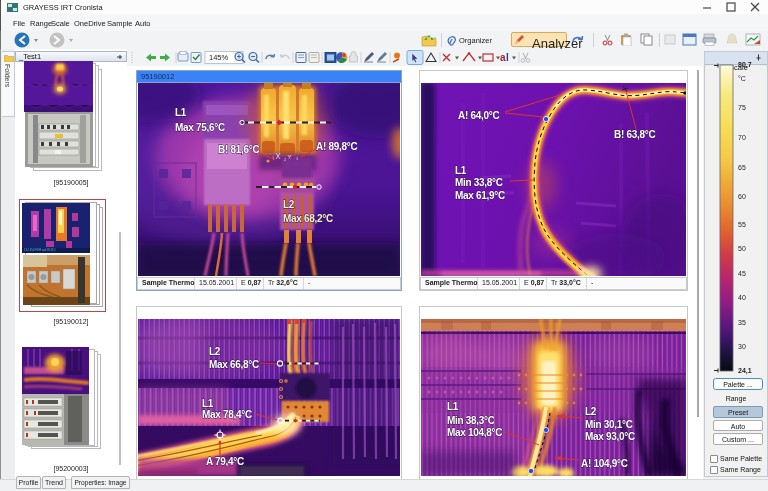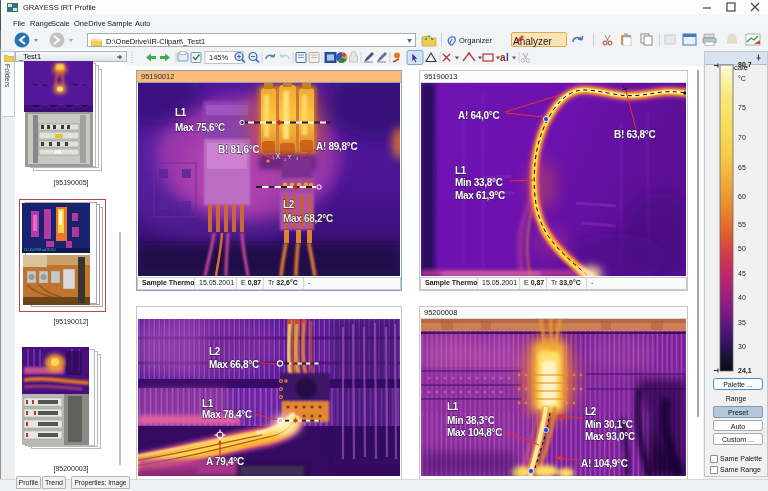--- a/index.html
+++ b/index.html
@@ -45,21 +45,21 @@
 <body>
 
 <div class="abs" id="titlebar">
   <svg class="icon" style="left:6px;top:3px" width="11" height="9">
       <rect x="0" y="0" width="11" height="9" fill="#2e7d5b"></rect>
       <rect x="1" y="1" width="4" height="3" fill="#cde8d8"></rect>
       <rect x="6" y="1" width="4" height="3" fill="#3a66a8"></rect>
       <rect x="1" y="5" width="4" height="3" fill="#3a66a8"></rect>
       <rect x="6" y="5" width="4" height="3" fill="#cde8d8"></rect>
     </svg>
-  <div class="abs" id="titletext">GRAYESS IRT Profile</div>
+  <div class="abs" id="titletext">GRAYESS IRT Cronista</div>
   <svg class="icon" style="left:700px;top:2px" width="62" height="10">
     <line x1="2" y1="6" x2="10" y2="6" stroke="#444" stroke-width="1.2"></line>
     <rect x="26" y="1" width="8" height="8" fill="none" stroke="#444" stroke-width="1.2"></rect>
     <path d="M50 1 L58 9 M58 1 L50 9" stroke="#444" stroke-width="1.2"></path>
   </svg>
 </div>
 
 <div class="abs" id="menubar">
   <div class="menuitem" style="left:12px">File</div>
   <div class="menuitem" style="left:29px">Range</div>
@@ -71,45 +71,35 @@
 
 <div class="abs" id="toolbar1">
   <svg class="icon" style="left:13px;top:1px" width="64" height="16">
     <circle cx="8" cy="8" r="7.5" fill="#2873b8"></circle>
       <path d="M11 4 L6 8 L11 12" stroke="#fff" stroke-width="2" fill="none"></path>
     <path d="M20 7 l4 0 l-2 3 z" fill="#888"></path>
     <circle cx="43" cy="8" r="7.5" fill="#c2c2c2"></circle>
       <path d="M40 4 L45 8 L40 12" stroke="#fff" stroke-width="2" fill="none"></path>
     <path d="M55 7 l4 0 l-2 3 z" fill="#aaa"></path>
   </svg>
-  <div class="abs" id="addrfield">
-    <svg class="icon" style="left:3px;top:2.5px" width="11" height="9">
-        <path d="M0 2 L0 9 L11 9 L11 3 L5 3 L4 2 Z" fill="#f7cf5a" stroke="#c09b30" stroke-width="0.5"></path>
-        <path d="M0 4 L11 4 L11 3 L5 3 L4 2 L0 2 Z" fill="#fde88e"></path>
-      </svg>
-    <span style="position:absolute;left:18px;top:2px">D:\OneDrive\IR-Clipart\_Test1</span>
-    <svg class="icon" style="left:318px;top:5px" width="8" height="5">
-        <path d="M1 0 l5 0 l-2.5 4 z" fill="#666"></path>
-      </svg>
-  </div>
   <svg class="icon" style="left:420px;top:2px" width="16" height="14">
       <path d="M1 4 L1 13 L15 13 L15 5 L8 5 L6 3 Z" fill="#f4c84f" stroke="#b8952e" stroke-width="0.6"></path>
       <path d="M5 9 l4 0 l0 3 l3 0 l-5 -5 l-5 5 l3 0 z" fill="#3fae49" transform="translate(1,-5)"></path>
     </svg>
   <div class="sep" style="left:440px;top:2px;height:14px"></div>
   <svg class="icon" style="left:445px;top:3px" width="12" height="12">
       <path d="M4 10 C1 8 2 4 5 3 C8 2 10 4 9 7 L7 10 C6 12 3 11 4 9 L6 5" stroke="#3a70c0" stroke-width="1.3" fill="none"></path>
     </svg>
   <div class="abs" style="left:458px;top:5px;font-size:7.5px;color:#222">Organizer</div>
   <div class="abs" style="left:510px;top:1px;width:56px;height:15px;background:#fbe3b3;border:1px solid #d9a85f;border-radius:2px">
     <svg class="icon" style="left:2px;top:1px" width="11" height="11">
         <path d="M1 10 L3 6 L8 1 L10 3 L5 8 Z" fill="#d94f30"></path>
         <path d="M1 10 L3 6 L5 8 Z" fill="#f0c090"></path>
       </svg>
-    <div class="abs" style="left:1px;top:3px;font-size:10px;color:#222">Analyzer</div>
+    <div class="abs" style="left:20px;top:3px;font-size:13px;color:#222">Analyzer</div>
   </div>
   <svg class="icon" style="left:570px;top:3px" width="14" height="12">
       <path d="M2 8 C2 3 9 2 11 6 M11 6 l-4 -1 m4 1 l0.5 -4" stroke="#4a78b8" stroke-width="1.6" fill="none"></path>
     </svg>
   <div class="sep" style="left:592px;top:2px;height:14px"></div>
   <svg class="icon" style="left:600px;top:3px" width="13" height="12">
       <path d="M4 1 L7 7 M9 1 L6 7" stroke="#888" stroke-width="1"></path>
       <circle cx="4" cy="9" r="2" fill="none" stroke="#c03020"></circle>
       <circle cx="9" cy="9" r="2" fill="none" stroke="#c03020"></circle>
     </svg>
@@ -381,21 +371,21 @@
   </svg>
   <div class="thlabel" style="top:130px;left:0">[95190005]</div>
   <div class="thlabel" style="top:269px;left:0">[95190012]</div>
   <div class="thlabel" style="top:416px;left:0">[95200003]</div>
   <div class="abs" style="left:104px;top:183px;width:2px;height:233px;background:#c0c0c0"></div>
 </div>
 
 <div class="abs" id="canvas">
 
   <div class="panel" style="left:9px;top:4px;width:266px;height:221px;border:1px solid #8aa5c6">
-    <div class="ptitle" style="background:#fdba74;border-bottom:1px solid #8aa5c6;color:#102a4a">95190012</div>
+    <div class="ptitle" style="background:#3b82f6;border-bottom:1px solid #8aa5c6;color:#102a4a">95190012</div>
     <svg class="icon" style="left:1px;top:12px" width="262" height="193" viewBox="0 0 262 193">
       <defs>
         <linearGradient id="a_bg" x1="0" y1="0" x2="0" y2="1">
           <stop offset="0" stop-color="#4f189c"></stop>
             <stop offset="0.55" stop-color="#4a1494"></stop>
             <stop offset="0.83" stop-color="#3a0f74"></stop>
             <stop offset="1" stop-color="#281052"></stop>
         </linearGradient>
         <linearGradient id="a_fuse" x1="0" y1="0" x2="0" y2="1">
           <stop offset="0" stop-color="#f0a830"></stop>
@@ -534,21 +524,20 @@
     <div class="pstatus" style="left:0px;top:206px;width:264px;height:13px">
       <div style="width:57px;font-weight:bold">Sample Thermo</div>
         <div style="width:42px">15.05.2001</div>
         <div style="width:27px">E  <b>0,87</b></div>
         <div style="width:40px">Tr  <b>32,6°C</b></div>
         <div style="border-right:none">-</div>
     </div>
   </div>
 
   <div class="panel" style="left:292px;top:4px;width:269px;height:221px;border:1px solid #c6c6c6">
-    <div class="ptitle" style="background:#fbfbfb;border-bottom:1px solid #d6d6d6;color:#222">95190013</div>
     <svg class="icon" style="left:1px;top:12px" width="265" height="193" viewBox="0 0 265 193">
       <defs>
         <linearGradient id="b_bg" x1="0" y1="0" x2="1" y2="0.3">
           <stop offset="0" stop-color="#7014b4"></stop>
             <stop offset="0.55" stop-color="#6c11ae"></stop>
             <stop offset="1" stop-color="#5a1092"></stop>
         </linearGradient>
       </defs>
       <rect width="265" height="193" fill="url(#b_bg)"></rect>
       <rect x="0" y="0" width="14" height="193" fill="#2c0a5e" filter="url(#f2)"></rect>
@@ -715,21 +704,20 @@
         <text x="71" y="35.5" font-size="10" letter-spacing="-0.3">L2</text>
         <text x="71" y="48.5" font-size="10" letter-spacing="-0.3">Max  66,8°C</text>
         <text x="64" y="87.5" font-size="10" letter-spacing="-0.3">L1</text>
         <text x="64" y="99" font-size="10" letter-spacing="-0.3">Max  78,4°C</text>
         <text x="68" y="146" font-size="10" letter-spacing="-0.3">A 79,4°C</text>
       </g>
     </svg>
   </div>
 
   <div class="panel" style="left:292px;top:240px;width:269px;height:173px;border:1px solid #c6c6c6;border-bottom:none">
-    <div class="ptitle" style="background:#fbfbfb;border-bottom:1px solid #d6d6d6;color:#222">95200008</div>
     <svg class="icon" style="left:1px;top:12px" width="265" height="157" viewBox="0 0 265 157">
       <defs>
         <pattern id="d_str" width="4.8" height="60" patternUnits="userSpaceOnUse">
           <rect width="4.8" height="60" fill="#641497"></rect>
           <rect x="0.5" width="1.7" height="60" fill="#b14cb0"></rect>
           <rect x="3.3" width="0.9" height="60" fill="#8830a8"></rect>
         </pattern>
       </defs>
       <rect width="265" height="157" fill="url(#d_str)"></rect>
       <rect x="0" y="0" width="265" height="12" fill="#cc8054"></rect>

